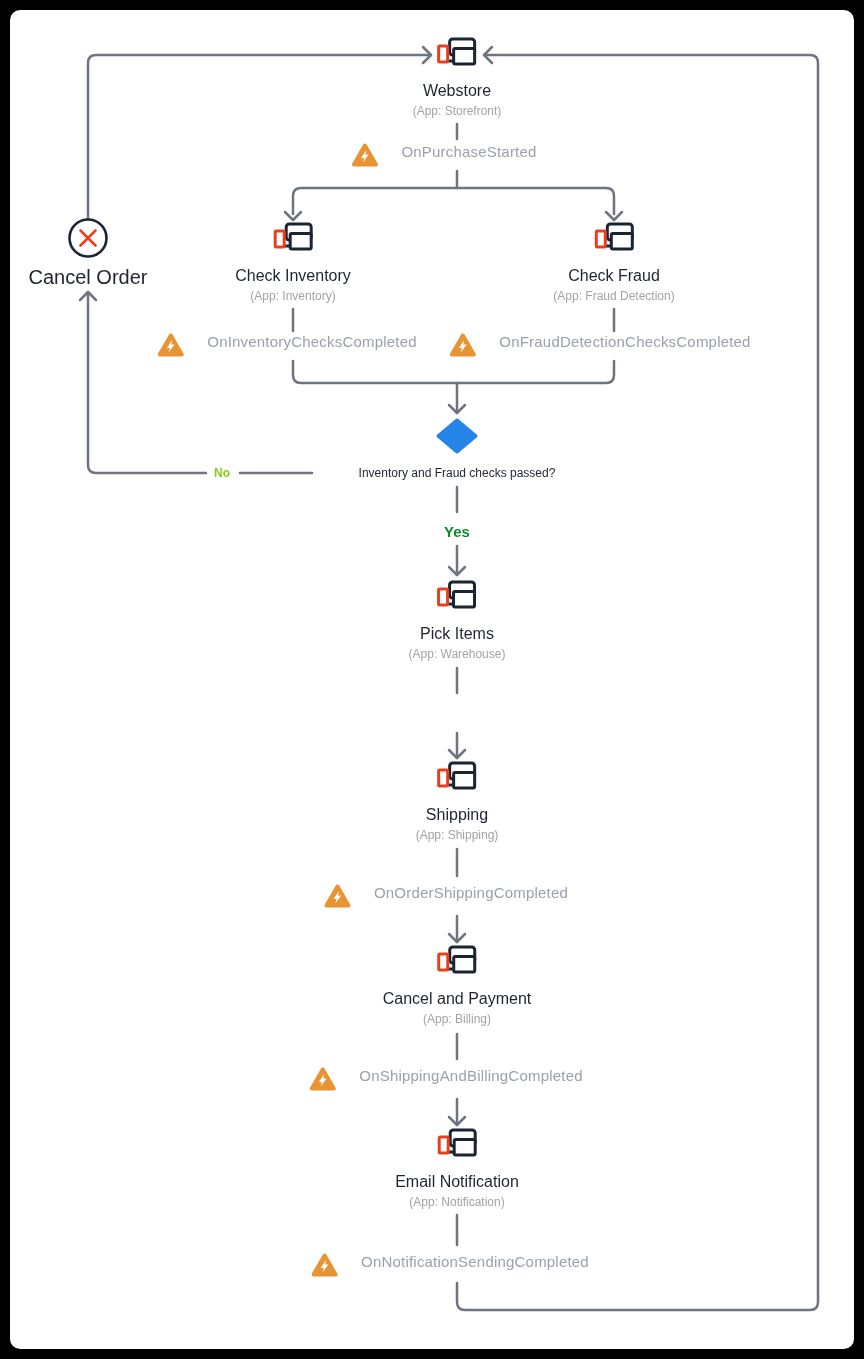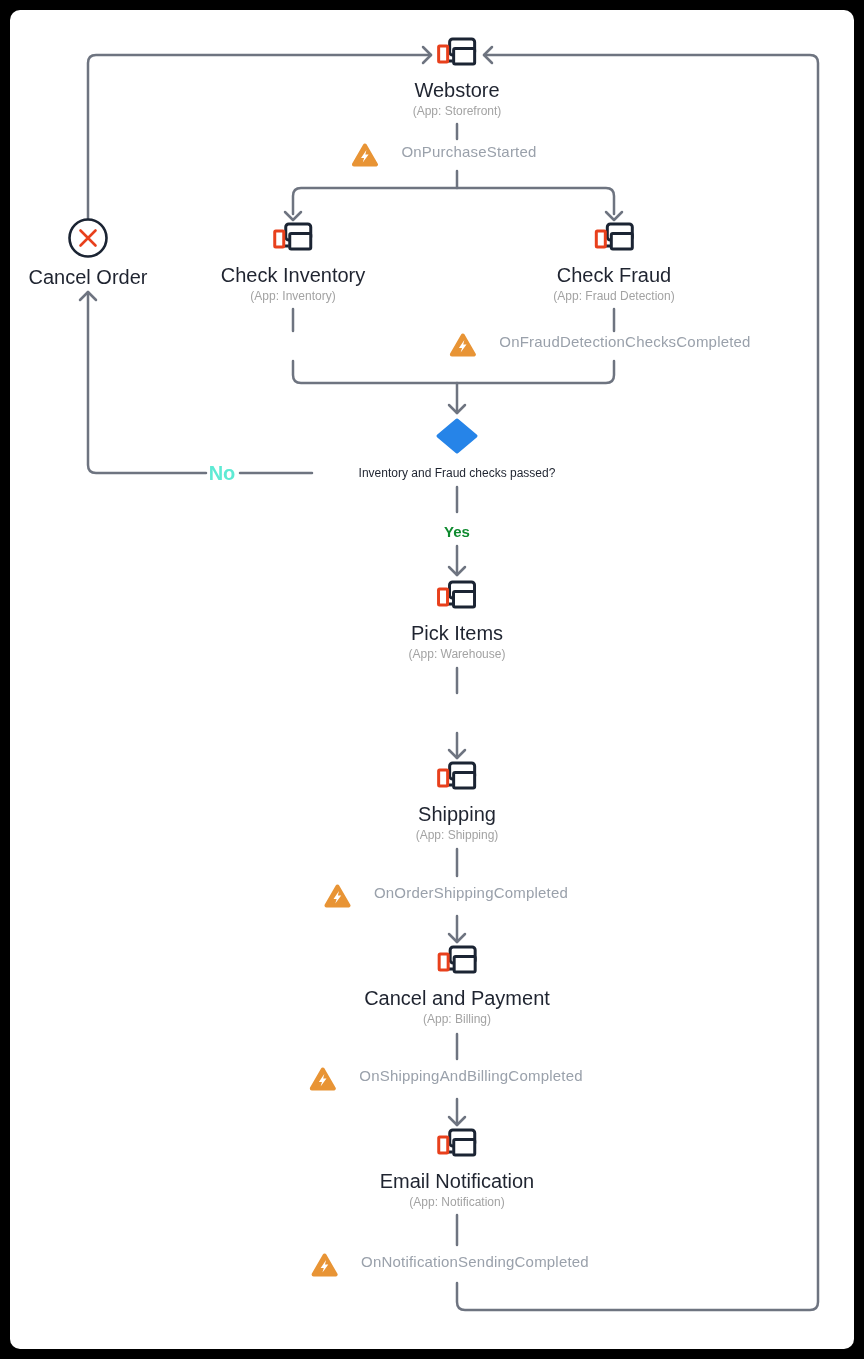--- a/index.html
+++ b/index.html
@@ -2,26 +2,26 @@
 <html><head>
 <meta charset="utf-8">
 <style>
   html,body{margin:0;padding:0;background:#000;}
   .frame{position:relative;width:864px;height:1359px;background:#000;overflow:hidden;
          font-family:"Liberation Sans","DejaVu Sans",sans-serif;}
   .canvas{position:absolute;left:10px;top:10px;width:844px;height:1339px;background:#ffffff;border-radius:10px;}
   svg.wires{position:absolute;left:0;top:0;}
   .app-node{position:absolute;transform:translateX(-50%);display:flex;flex-direction:column;align-items:center;}
   .node-icon{height:36px;display:block;margin-bottom:7px;}
-  .node-title{font-size:20px;color:#1f2430;line-height:21px;white-space:nowrap;text-align:center;}
+  .node-title{font-size:16px;color:#1f2430;line-height:21px;white-space:nowrap;text-align:center;}
   .node-subtitle{font-size:12px;color:#a3a3a3;line-height:21px;white-space:nowrap;text-align:right;}
   .event-row{position:absolute;transform:translate(-50%,-50%);display:flex;align-items:flex-start;gap:23px;white-space:nowrap;}
   .event-label{font-size:15px;color:#9aa1ab;letter-spacing:.2px;}
   .q-label{position:absolute;transform:translate(-50%,-50%);font-size:12px;color:#1f2430;white-space:nowrap;}
-  .no-label{position:absolute;transform:translate(-50%,-50%);font-size:20px;font-weight:bold;color:#5eead4;white-space:nowrap;}
+  .no-label{position:absolute;transform:translate(-50%,-50%);font-size:12px;font-weight:bold;color:#84cc16;white-space:nowrap;}
   .yes-label{position:absolute;transform:translate(-50%,-50%);font-size:15px;font-weight:bold;color:#0e8a2e;white-space:nowrap;}
   .terminal-label{position:absolute;transform:translate(-50%,-50%);font-size:20px;color:#1f2430;white-space:nowrap;}
 </style>
 </head>
 <body>
 
 <div class="frame">
   <div class="canvas"></div>
 
   <svg class="wires" width="864" height="1359" viewBox="0 0 864 1359">
@@ -168,20 +168,27 @@
   </div>
 
   <div class="event-row" style="left:444px;top:155px;">
     <svg width="27" height="24" viewBox="0 0 27 24">
       <polygon points="13.5,2.5 24.5,21.5 2.5,21.5" fill="#e89435" stroke="#e89435" stroke-width="4" stroke-linejoin="round"></polygon>
       <path d="M15 7 L9.6 15 h3.1 l-1.4 4.6 L17.2 11.4 h-3.3 Z" fill="#fff"></path>
     </svg>
     <span class="event-label">OnPurchaseStarted</span>
   </div>
 
+  <div class="event-row" style="left:287px;top:345px;">
+    <svg width="27" height="24" viewBox="0 0 27 24">
+      <polygon points="13.5,2.5 24.5,21.5 2.5,21.5" fill="#e89435" stroke="#e89435" stroke-width="4" stroke-linejoin="round"></polygon>
+      <path d="M15 7 L9.6 15 h3.1 l-1.4 4.6 L17.2 11.4 h-3.3 Z" fill="#fff"></path>
+    </svg>
+    <span class="event-label">OnInventoryChecksCompleted</span>
+  </div>
 
   <div class="event-row" style="left:600px;top:345px;">
     <svg width="27" height="24" viewBox="0 0 27 24">
       <polygon points="13.5,2.5 24.5,21.5 2.5,21.5" fill="#e89435" stroke="#e89435" stroke-width="4" stroke-linejoin="round"></polygon>
       <path d="M15 7 L9.6 15 h3.1 l-1.4 4.6 L17.2 11.4 h-3.3 Z" fill="#fff"></path>
     </svg>
     <span class="event-label">OnFraudDetectionChecksCompleted</span>
   </div>
 
 

